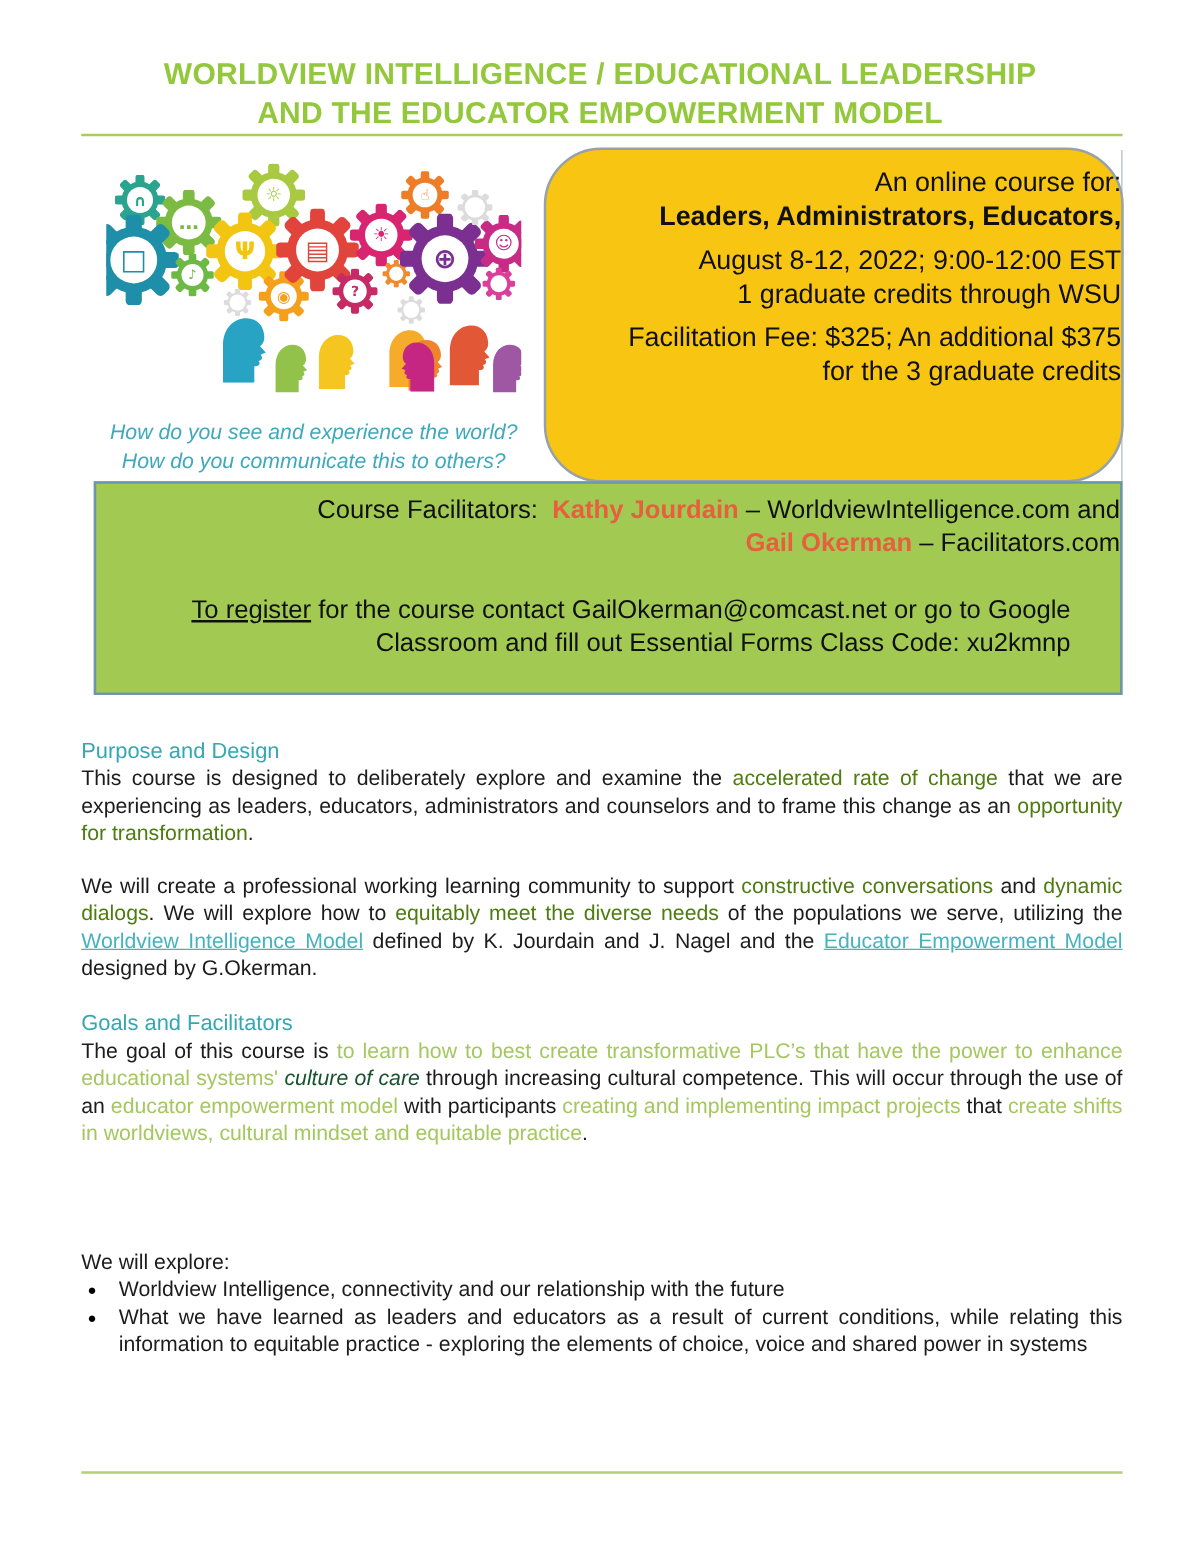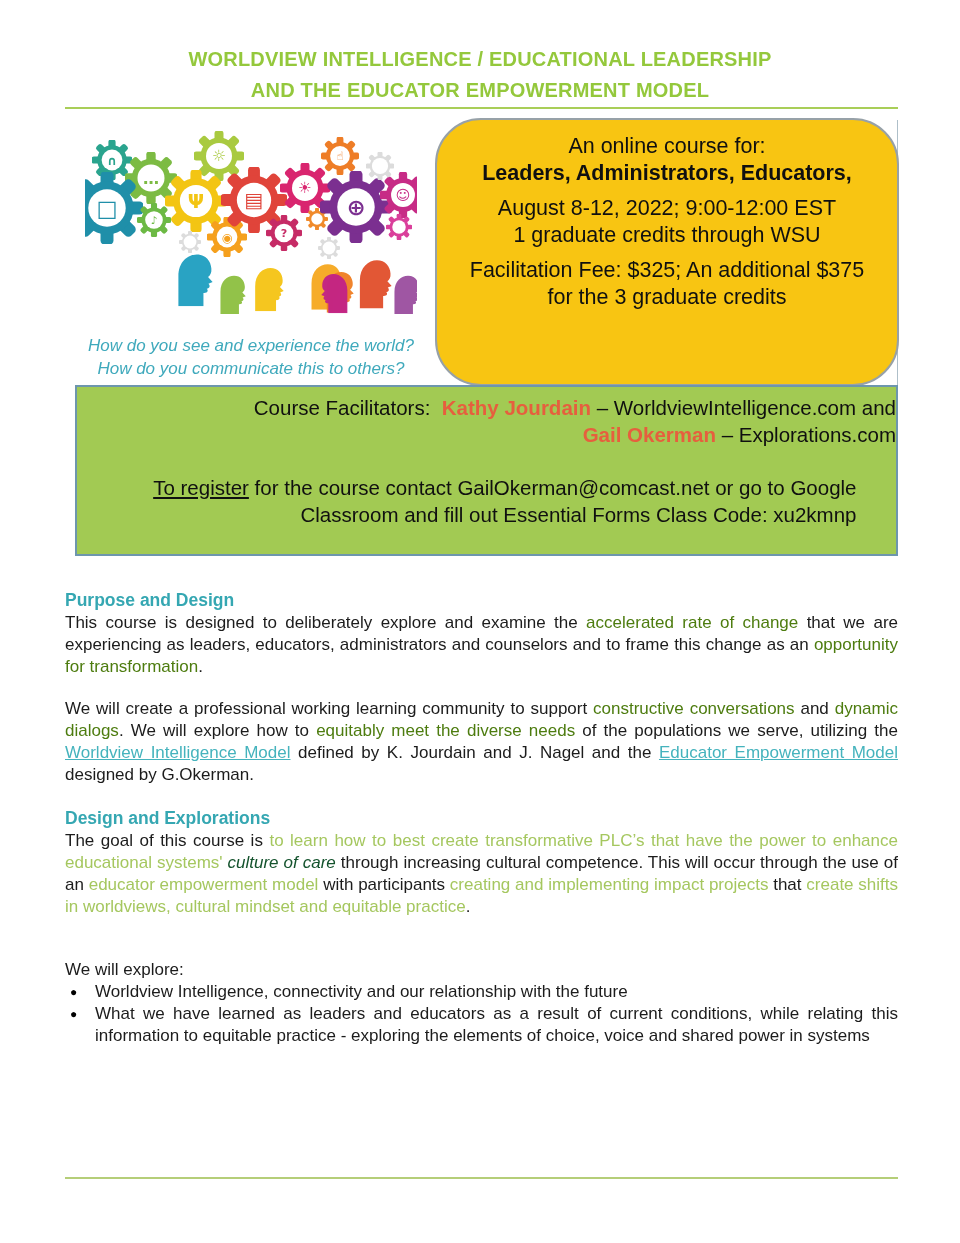--- a/index.html
+++ b/index.html
@@ -2,55 +2,55 @@
 <html><head>
 <meta charset="utf-8">
 <style>
   html,body{margin:0;padding:0;background:#ffffff;}
   .page{
     position:relative;width:960px;height:1243px;background:#fff;overflow:hidden;
     font-family:"Liberation Sans",sans-serif;color:#1c1c1c;
   }
   
   .title-block{position:absolute;top:44px;left:0;width:100%;text-align:center;}
-  .title-line{font-weight:bold;font-size:20px;line-height:31px;color:#94C83C;letter-spacing:.2px;}
+  .title-line{font-weight:bold;font-size:24px;line-height:31px;color:#94C83C;letter-spacing:.2px;}
   .rule{position:absolute;left:65px;width:833px;height:2px;background:#A9CE58;}
   .rule-top{top:107px;}
   .rule-bottom{top:1177px;background:#B5CE78;}
   
   .hero{position:absolute;left:85px;top:130px;width:332px;height:250px;}
   .hero svg{display:block;}
   .gears-svg{position:absolute;left:0;top:0;}
   .heads-svg{position:absolute;left:0;top:122px;}
   .hero-caption{position:absolute;left:-10px;top:204px;width:352px;text-align:center;
     font-style:italic;font-size:17px;line-height:23px;color:#3FA9BC;}
   
   .course-box{
     position:absolute;left:435px;top:118px;width:464px;height:268px;box-sizing:border-box;
     background:#F8C512;border:2px solid #97A1A8;border-radius:46px;
-    text-align:center;padding-top:13px;font-size:21.5px;line-height:26.5px;color:#101010;
+    text-align:right;padding-top:13px;font-size:21.5px;line-height:26.5px;color:#101010;
   }
   .course-box .bold{font-weight:bold;}
   .course-box .gap-before{margin-top:9px;}
   .frame-line{position:absolute;left:897px;top:120px;width:1px;height:266px;background:#AEBFC9;}
   
   .fac-box{
     position:absolute;left:75px;top:385px;width:823px;height:171px;box-sizing:border-box;
     background:#A2CA53;border:2px solid #6D96AD;text-align:right;
     font-size:20.5px;line-height:27px;color:#101010;padding-top:7px;
   }
   .fac-box .register{margin:26px auto 0;width:740px;}
   
   .body-col{position:absolute;left:65px;width:833px;font-size:17px;line-height:22px;}
-  .heading{font-weight:bold;font-size:17.5px;color:#35A7B2;margin:0 0 1px 0;}
+  .heading{font-weight:normal;font-size:17.5px;color:#35A7B2;margin:0 0 1px 0;}
   .para{text-align:justify;margin:0;}
   .pos-purpose{top:589px;}
   .pos-p2{top:698px;}
   .pos-goals{top:807px;}
-  .pos-explore{top:959px;}
+  .pos-explore{top:999px;}
   ul.explore-list{list-style:none;margin:0;padding:0;}
   ul.explore-list li{position:relative;padding-left:30px;text-align:justify;}
   ul.explore-list li::before{
     content:"●";position:absolute;left:5px;top:0;font-size:12px;line-height:22px;color:#000;
   }
   
   .run{white-space:pre-wrap;}
   .run.red{color:#4d7c0f;}
   .run.green{color:#A5C75F;}
   .run.green-italic{color:#14532d;font-style:italic;}
@@ -199,34 +199,34 @@
     <div>An online course for:</div>
     <div class="bold">Leaders, Administrators, Educators,</div>
     <div class="gap-before">August 8-12, 2022; 9:00-12:00 EST</div>
     <div>1 graduate credits through WSU</div>
     <div class="gap-before">Facilitation Fee: $325; An additional $375</div>
     <div>for the 3 graduate credits</div>
   </div>
 
   <div class="fac-box">
     <div><span class="run">Course Facilitators:&nbsp; </span><span class="run orange-bold">Kathy Jourdain</span><span class="run"> – WorldviewIntelligence.com and</span></div>
-    <div><span class="run orange-bold">Gail Okerman</span><span class="run"> – Explorations.com</span></div>
+    <div><span class="run orange-bold">Gail Okerman</span><span class="run"> – Facilitators.com</span></div>
     <div class="register"><span class="run u">To register</span><span class="run"> for the course contact GailOkerman@comcast.net or go to Google Classroom and fill out Essential Forms Class Code: xu2kmnp</span></div>
   </div>
 
   <div class="body-col pos-purpose">
     <div class="heading">Purpose and Design</div>
     <p class="para"><span class="run">This course is designed to deliberately explore and examine the </span><span class="run red">accelerated rate of change</span><span class="run"> that we are experiencing as leaders, educators, administrators and counselors and to frame this change as an </span><span class="run red">opportunity for transformation</span><span class="run">.</span></p>
   </div>
   <div class="body-col pos-p2">
     <p class="para"><span class="run">We will create a professional working learning community to support </span><span class="run red">constructive conversations</span><span class="run"> and </span><span class="run red">dynamic dialogs</span><span class="run">. We will explore how to </span><span class="run red">equitably meet the diverse needs</span><span class="run"> of the populations we serve, utilizing the </span><span class="run link">Worldview Intelligence Model</span><span class="run"> defined by K. Jourdain and J. Nagel and the </span><span class="run link">Educator Empowerment Model</span><span class="run"> designed by G.Okerman.</span></p>
   </div>
 
   <div class="body-col pos-goals">
-    <div class="heading">Design and Explorations</div>
+    <div class="heading">Goals and Facilitators</div>
     <p class="para"><span class="run">The goal of this course is </span><span class="run green">to learn how to best create transformative PLC’s that have the power to enhance educational systems' </span><span class="run green-italic">culture of care</span><span class="run"> through increasing cultural competence. This will occur through the use of an </span><span class="run green">educator empowerment model</span><span class="run"> with participants </span><span class="run green">creating and implementing impact projects</span><span class="run"> that </span><span class="run green">create shifts in worldviews, cultural mindset and equitable practice</span><span class="run">.</span></p>
   </div>
 
   <div class="body-col pos-explore">
     <div>We will explore:</div>
     <ul class="explore-list">
       <li>Worldview Intelligence, connectivity and our relationship with the future</li>
       <li>What we have learned as leaders and educators as a result of current conditions, while relating this information to equitable practice - exploring the elements of choice, voice and shared power in systems</li>
     </ul>
   </div>

